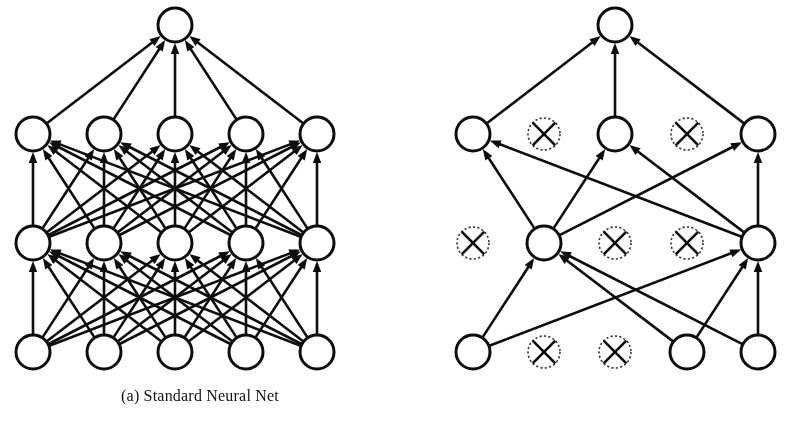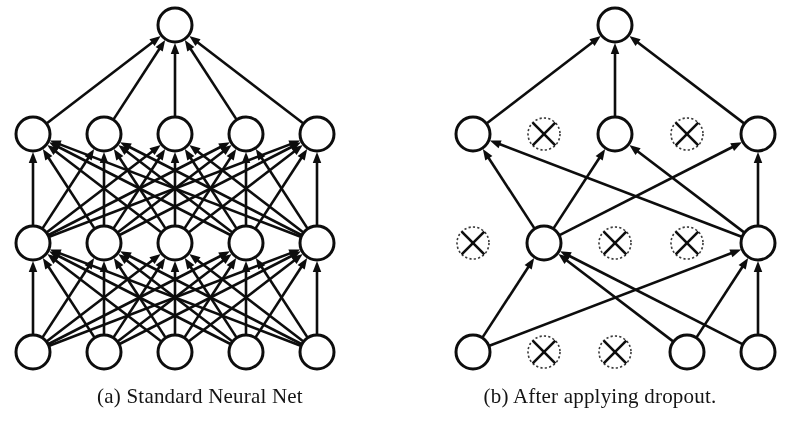--- a/index.html
+++ b/index.html
@@ -32,21 +32,21 @@
     left: 0;
     top: 380px;
     width: 800px;
     height: 42px;
     display: flex;
   }
   .caption {
     width: 400px;
     text-align: center;
     font-family: "Liberation Serif", "DejaVu Serif", serif;
-    font-size: 21px;
+    font-size: 16px;
     line-height: 32px;
     letter-spacing: 0.2px;
     color: #141414;
     white-space: nowrap;
   }
 </style>
 </head>
 <body>
 
 <div id="figure-root">
@@ -263,16 +263,15 @@
             <line x1="626.31" y1="340.69" x2="603.69" y2="363.31" stroke="#0d0d0d" stroke-width="2.6" stroke-linecap="butt"></line>
             <circle cx="687" cy="352" r="17" fill="#ffffff" stroke="#0d0d0d" stroke-width="3"></circle>
             <circle cx="758" cy="352" r="17" fill="#ffffff" stroke="#0d0d0d" stroke-width="3"></circle>
           </g>
         </g>
       </g>
   </svg>
 
   <div class="caption-layer">
     <div class="caption">(a) Standard Neural Net</div>
-    <div class="caption">(b) After applying dropout.</div>
   </div>
 
 </div>
 
 </body></html>

